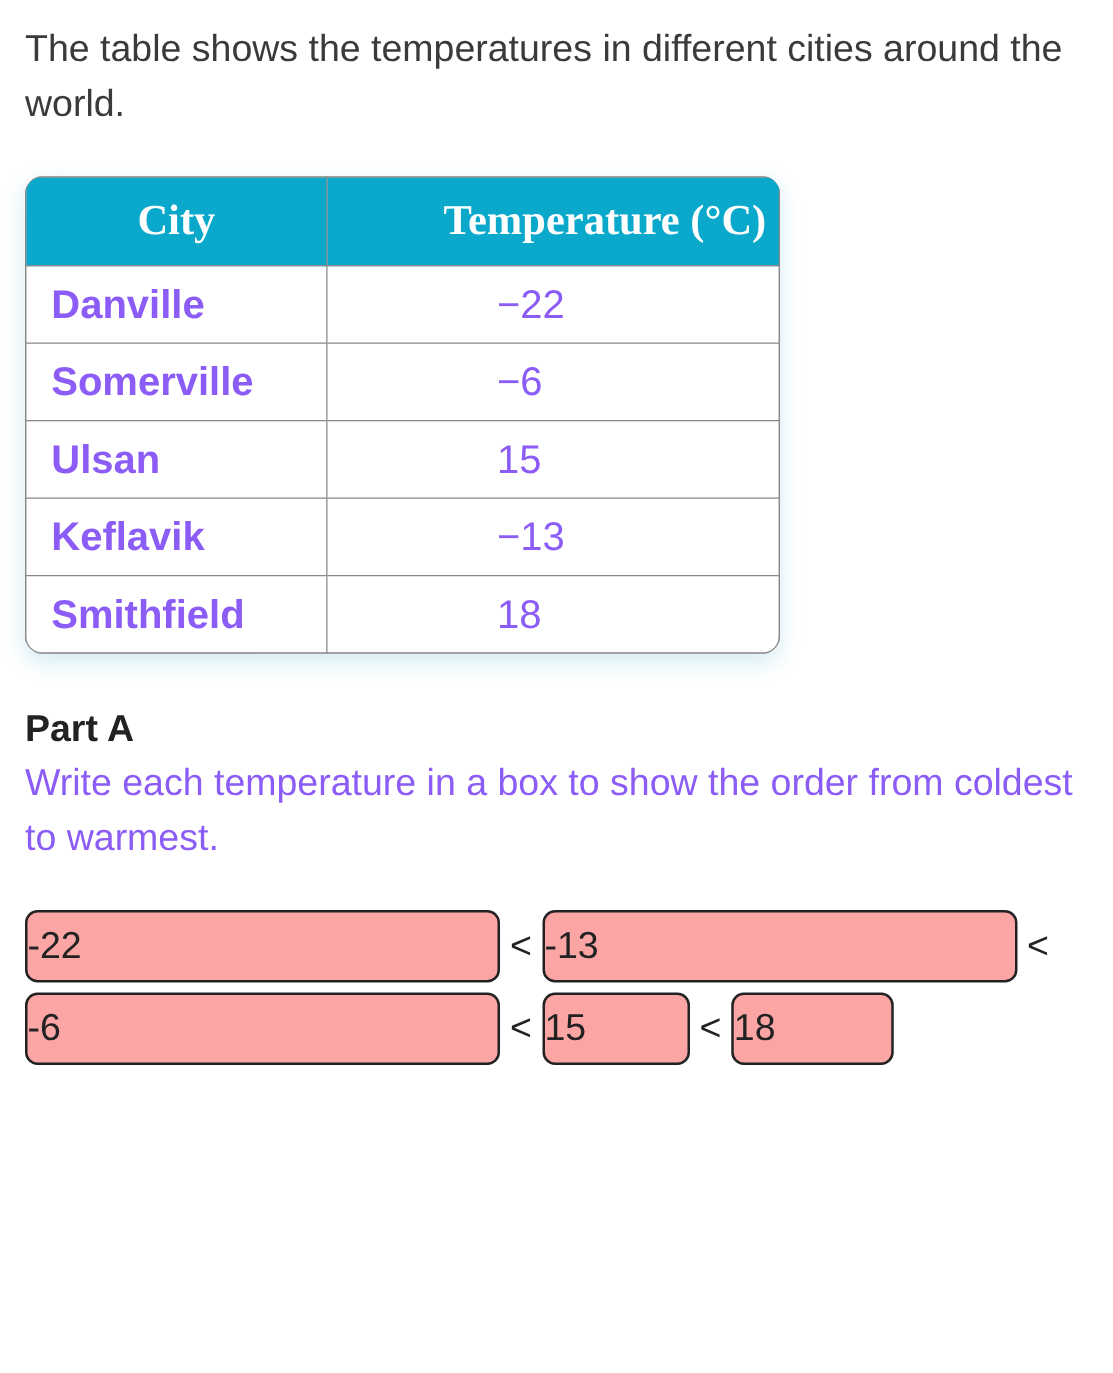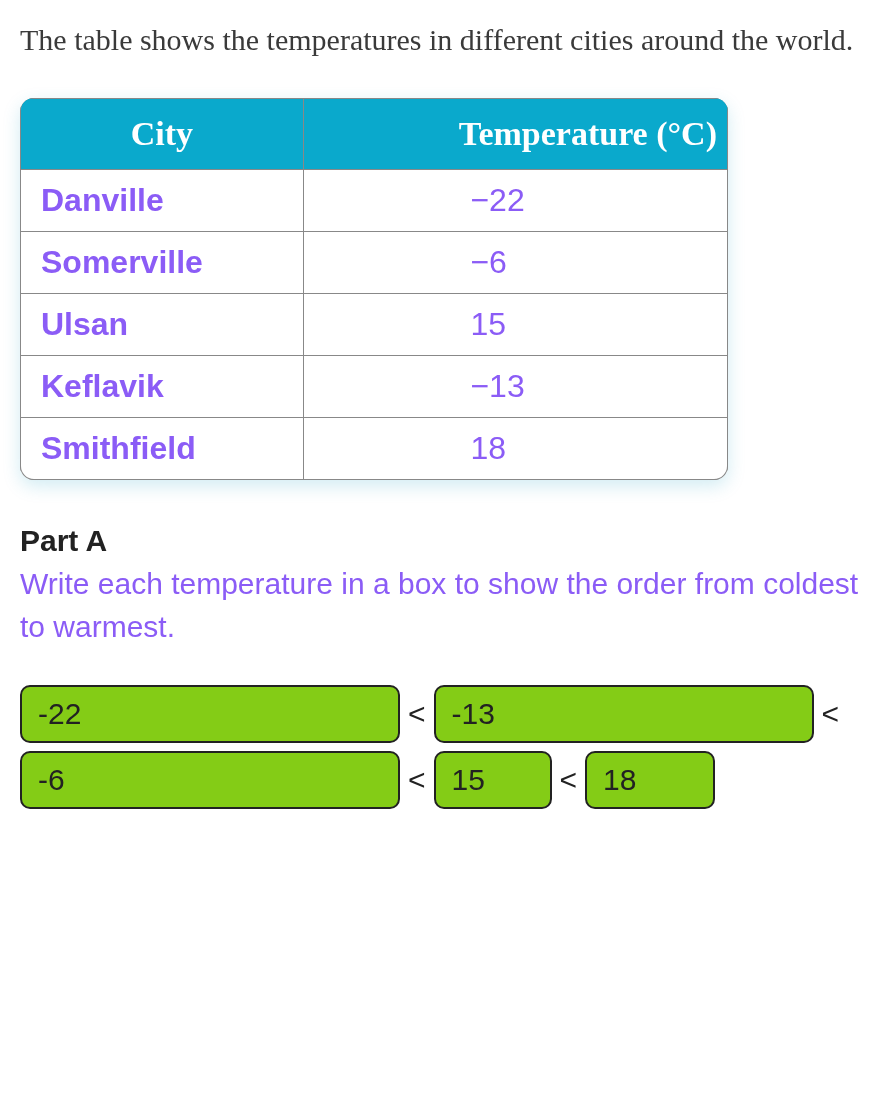--- a/index.html
+++ b/index.html
@@ -12,24 +12,23 @@
     background: #fff;
   }
   .page {
     padding: 18px 20px 30px 20px;
   }
   .intro {
     font-size: 30px;
     line-height: 1.45;
     color: #3a3a3a;
     margin-bottom: 36px;
-    font-family: Liberation Serif, serif;
   }
   .table-wrap {
-    width: 708px;
+    width: 604px;
     border-radius: 14px;
     box-shadow: 0 6px 18px rgba(0, 150, 190, 0.18), 0 0 0 1px #888 inset;
     overflow: hidden;
     background: #fff;
   }
   table {
     border-collapse: collapse;
     width: 100%;
   }
   th {
@@ -87,24 +86,24 @@
   }
   .lt {
     font-size: 30px;
     color: #222;
     padding: 0 2px;
   }
   .answer-box {
     border: 2px solid #222;
     border-radius: 10px;
     font-size: 30px;
-    padding: 10px 16px;
+    padding: 10px 0;
     font-family: inherit;
     color: #222;
-    background: #84cc16;
+    background: #fca5a5;
     outline: none;
     height: 58px;
     line-height: 34px;
   }
   .w-wide { width: 380px; }
   .w-wide2 { width: 380px; }
   .w-med  { width: 118px; }
   .w-med2 { width: 130px; }
 </style>
 </head>

